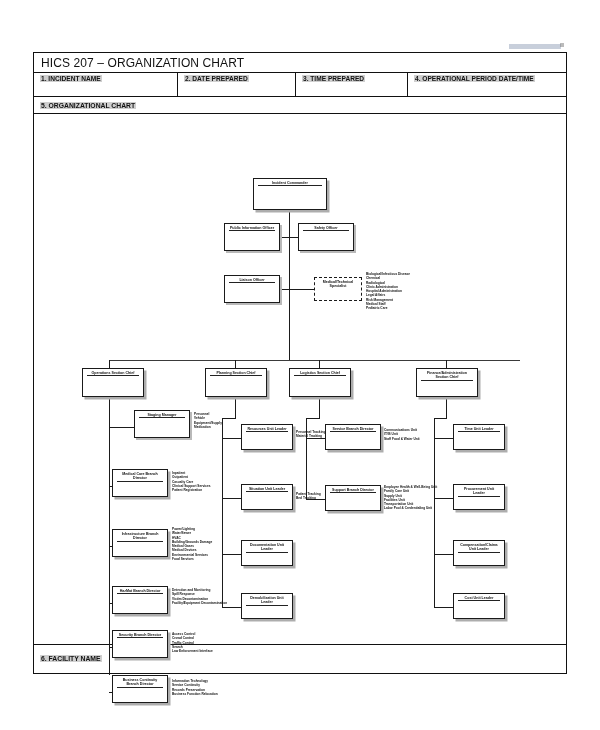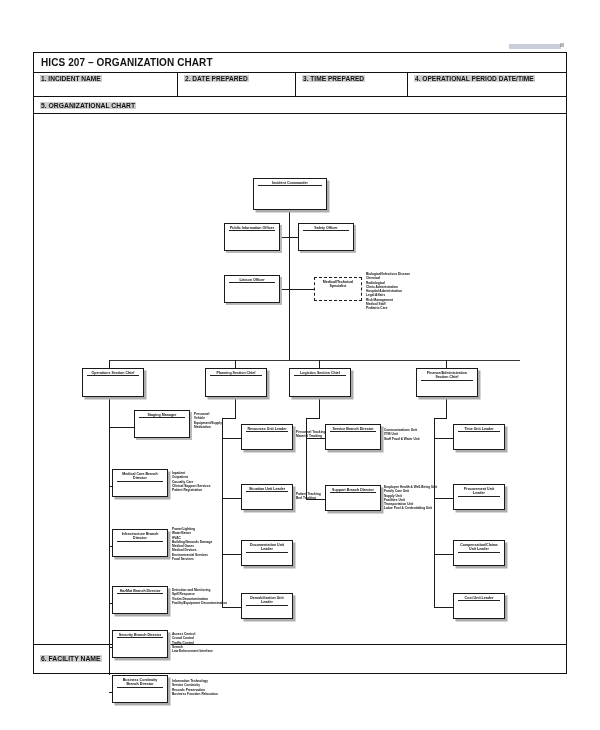--- a/index.html
+++ b/index.html
@@ -22,21 +22,21 @@
     width: 534px; height: 622px;
     border: 1.5px solid #111;
     background: #fff;
   }
 
   .hdr-title {
     height: 20px;
     border-bottom: 1.5px solid #111;
     display: flex; align-items: center;
     padding-left: 7px;
-    font-size: 10px; font-weight: bold; color: #111;
+    font-size: 12px; font-weight: normal; color: #111;
     letter-spacing: .1px;
   }
   .hdr-row {
     height: 24px;
     border-bottom: 1.5px solid #111;
     display: flex;
   }
   .hdr-cell {
     border-right: 1.2px solid #111;
     padding: 2px 0 0 6px;

